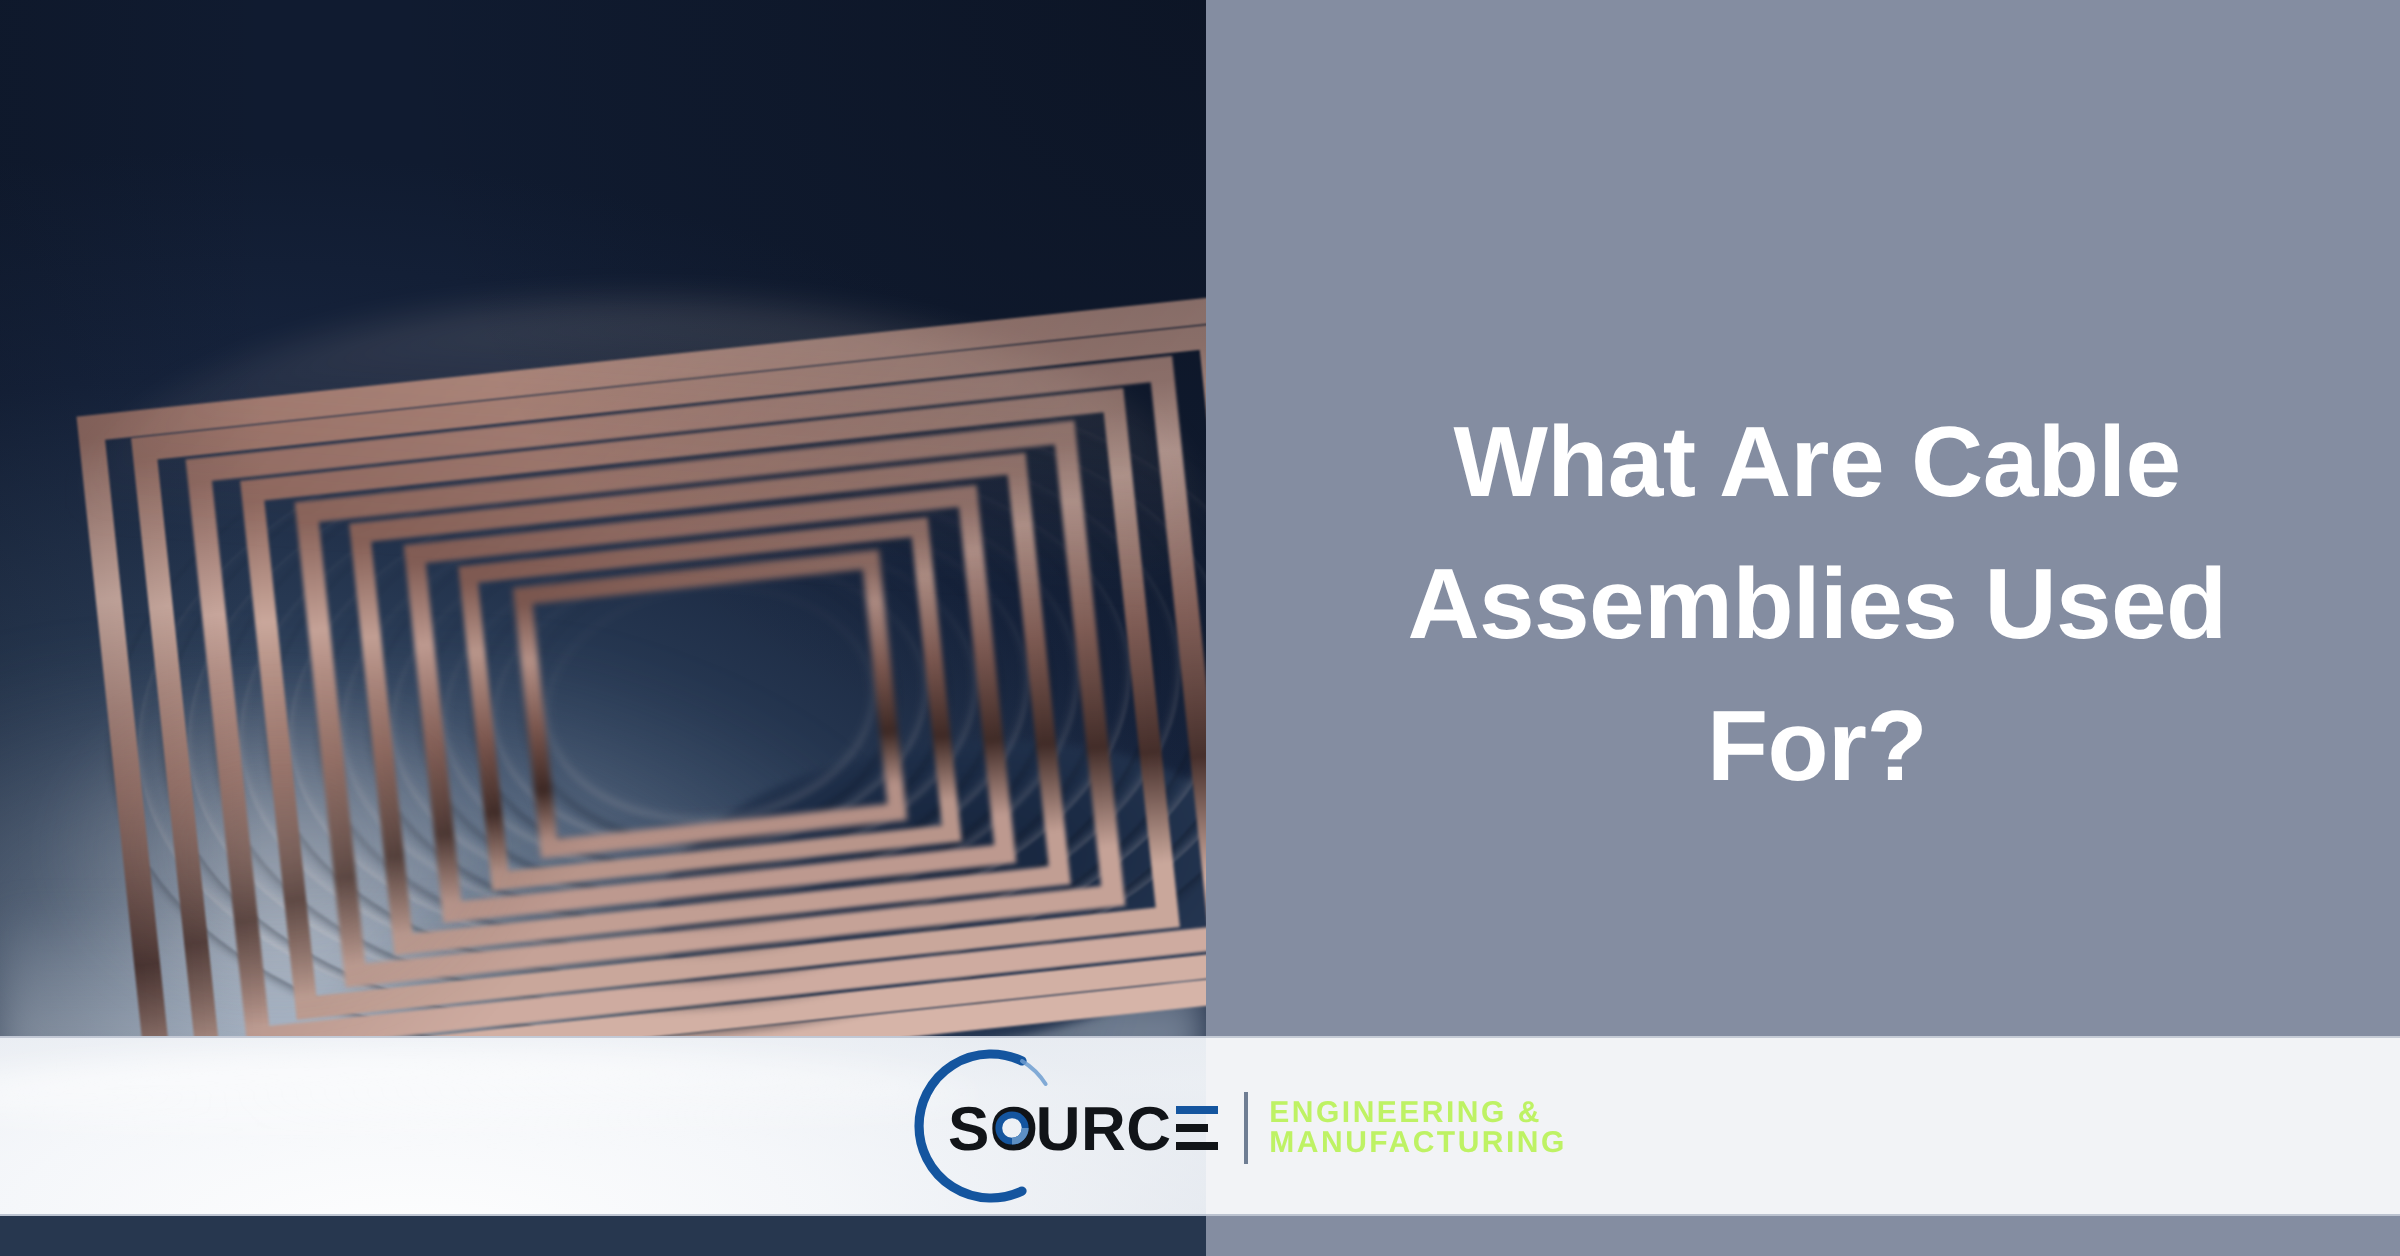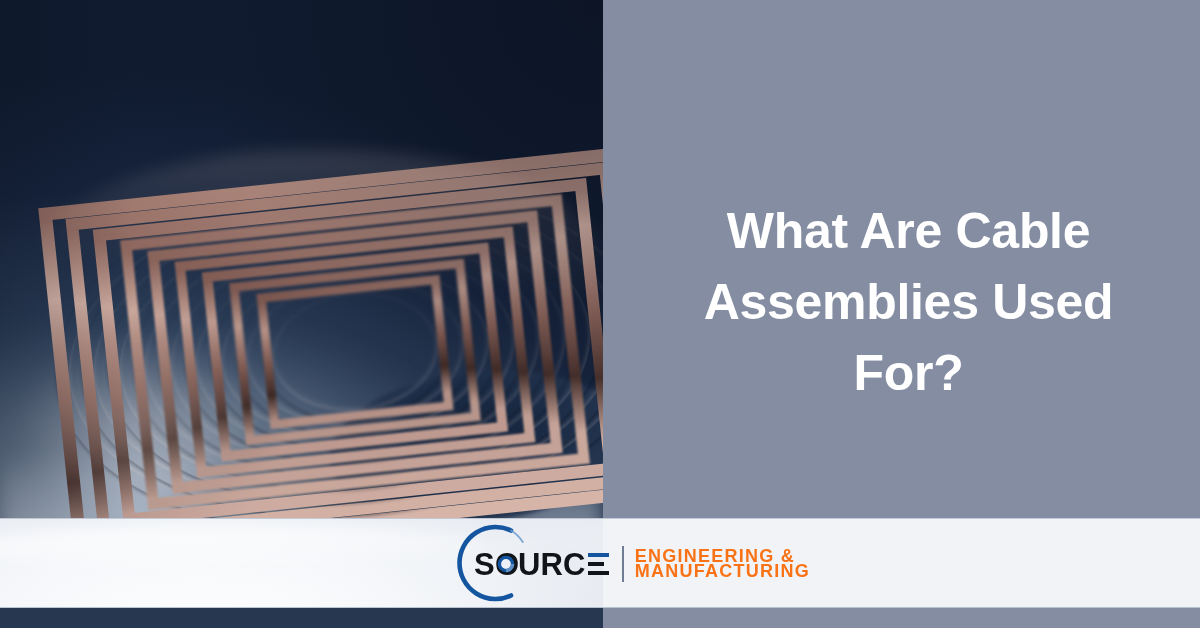--- a/index.html
+++ b/index.html
@@ -241,22 +241,22 @@
   .wm-e i.b2 { top:9px;  width:16px; }
   .wm-e i.b3 { top:18px; width:21px; }
 
   .logo-divider {
     width:2px;
     height:36px;
     background:#6f7d93;
     margin:0 11px 0 13px;
   }
   .tagline {
-    color:#f97316;
-    font-size:18px;
+    color:#bef264;
+    font-size:15px;
     font-weight:700;
     letter-spacing:1.25px;
     line-height:15px;
     white-space:pre-line;
   }
 </style>
 </head>
 <body>
 
 <div class="canvas">

